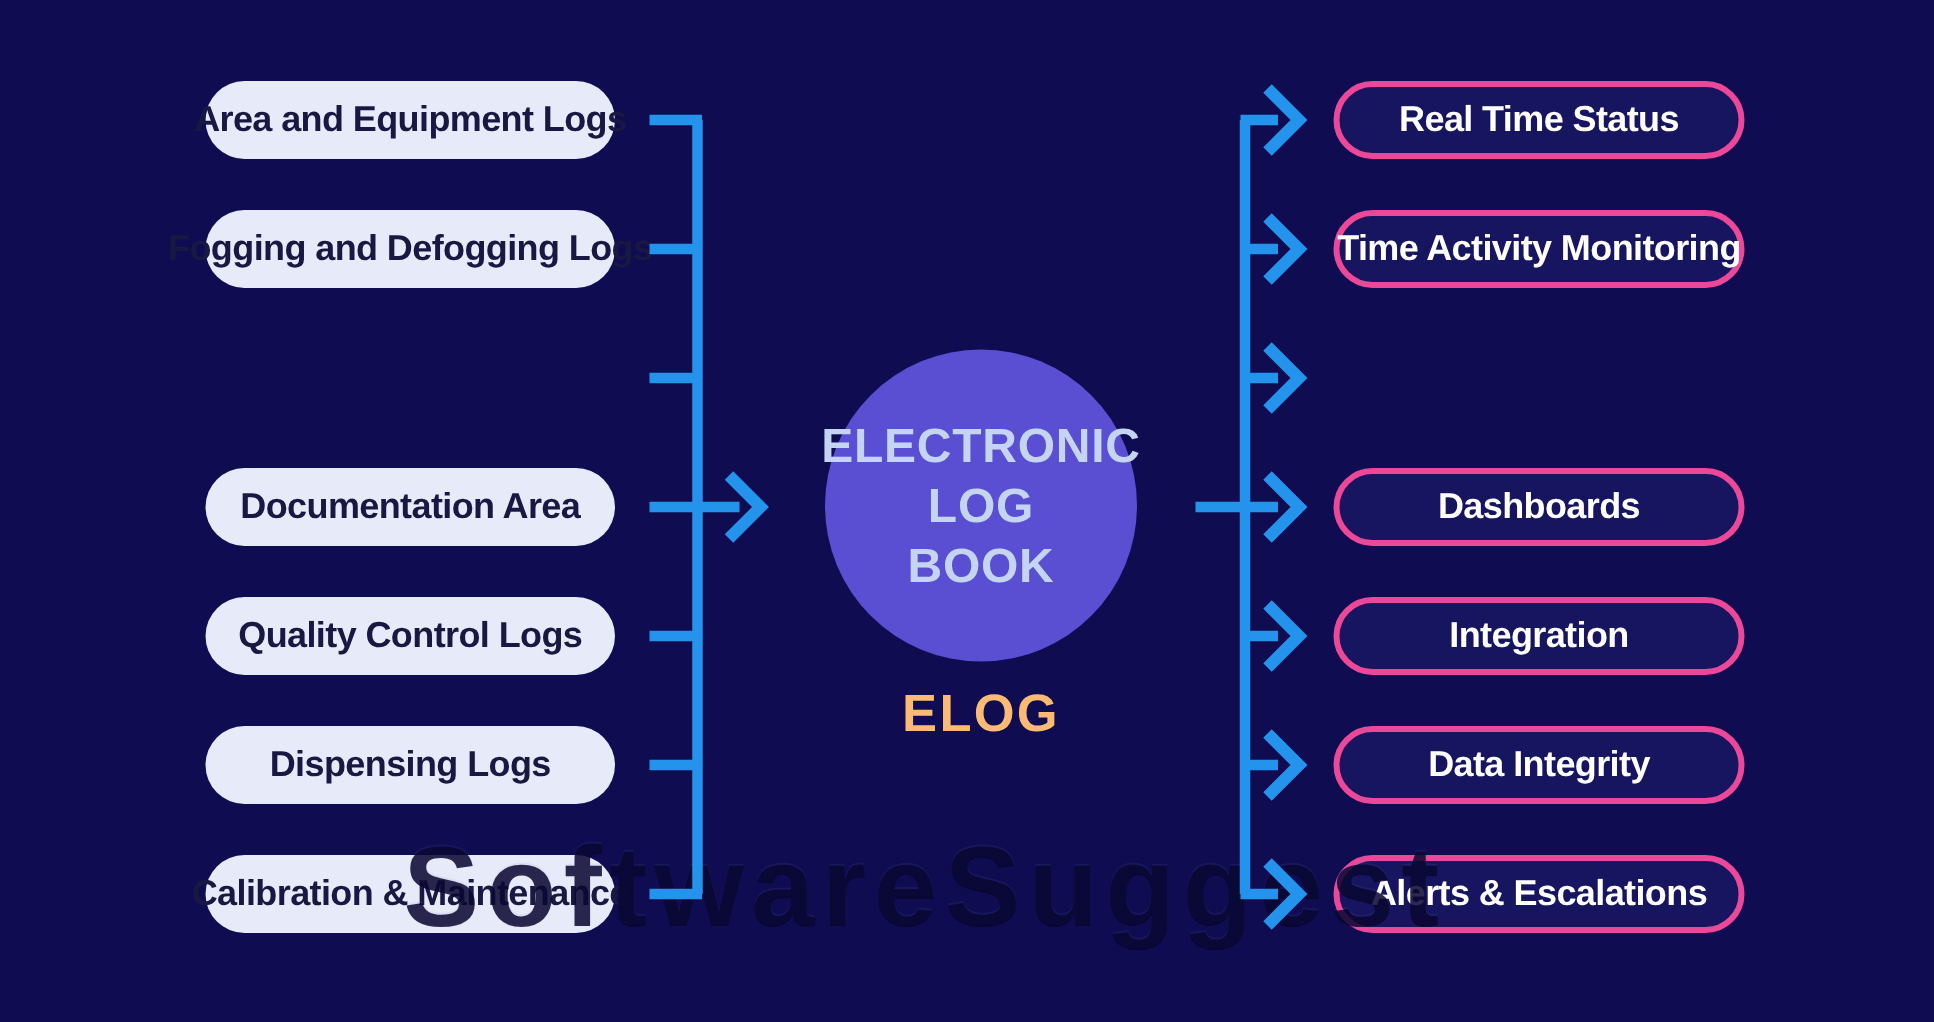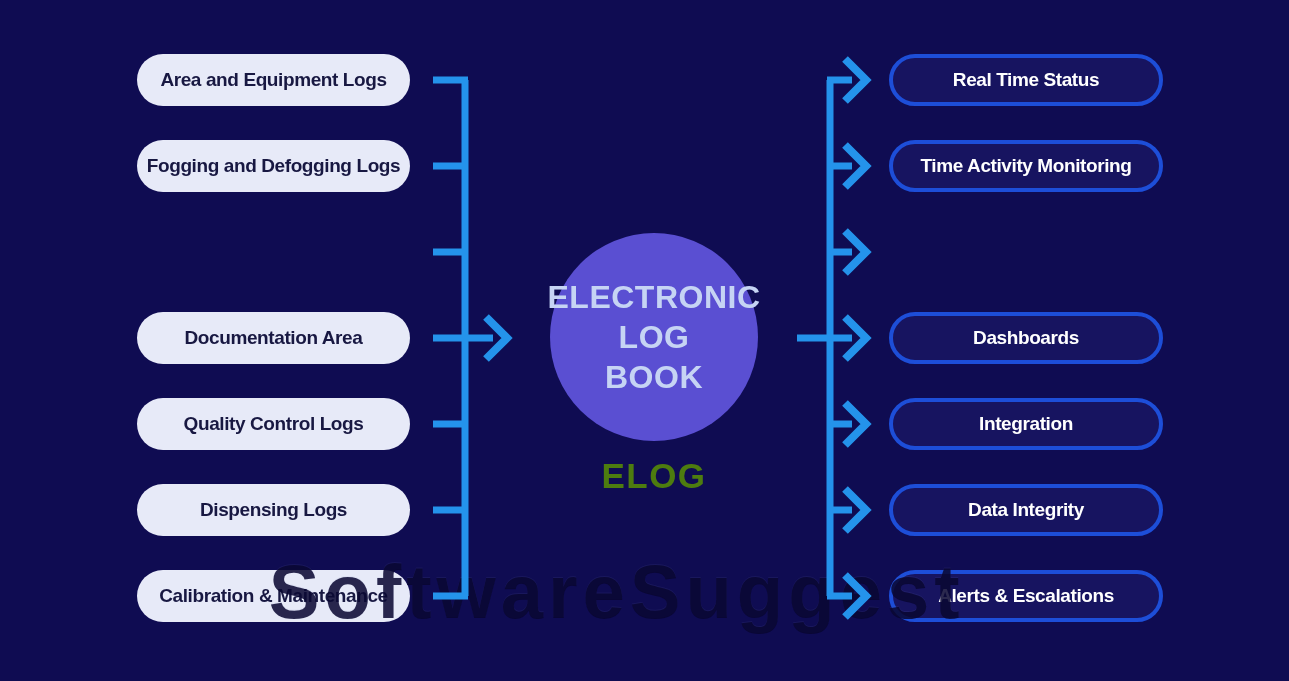--- a/index.html
+++ b/index.html
@@ -20,29 +20,29 @@
     z-index:2;white-space:nowrap;user-select:none;
   }
 
   
   .pill{
     position:absolute;height:52px;border-radius:26px;
     display:flex;align-items:center;justify-content:center;
     box-sizing:border-box;z-index:1;
   }
   .pill span{
-    font-weight:700;font-size:19px;letter-spacing:-0.4px;white-space:nowrap;
+    font-weight:700;font-size:24px;letter-spacing:-0.4px;white-space:nowrap;
   }
   .pill.left{
     left:137px;width:273px;background:#E7EAF8;
   }
   .pill.left span{color:#181842;}
   .pill.right{
     left:889px;width:274px;background:#171460;
-    border:4px solid #1d4ed8;
+    border:4px solid #ec4899;
   }
   .pill.right span{color:#FFFFFF;}
 
   .row0{top:54px;} .row1{top:140px;} .row2{top:226px;} .row3{top:312px;}
   .row4{top:398px;} .row5{top:484px;} .row6{top:570px;}
 
   
   svg.connectors{position:absolute;inset:0;z-index:3;pointer-events:none;}
 
   
@@ -50,21 +50,21 @@
     position:absolute;left:550px;top:233px;width:208px;height:208px;
     border-radius:50%;background:#5A4FD2;
     display:flex;align-items:center;justify-content:center;z-index:1;
   }
   .circle .title{
     color:#C6D4F4;font-weight:700;font-size:32px;line-height:40px;
     text-align:center;white-space:pre-line;letter-spacing:0.5px;
   }
   .caption{
     position:absolute;left:550px;top:456px;width:208px;z-index:1;
-    text-align:center;color:#4d7c0f;font-weight:700;font-size:35px;
+    text-align:center;color:#fdba74;font-weight:700;font-size:35px;
     letter-spacing:1.5px;
   }
 </style>
 </head>
 <body>
 
 <div class="canvas">
 
   <div class="watermark">SoftwareSuggest</div>
 

